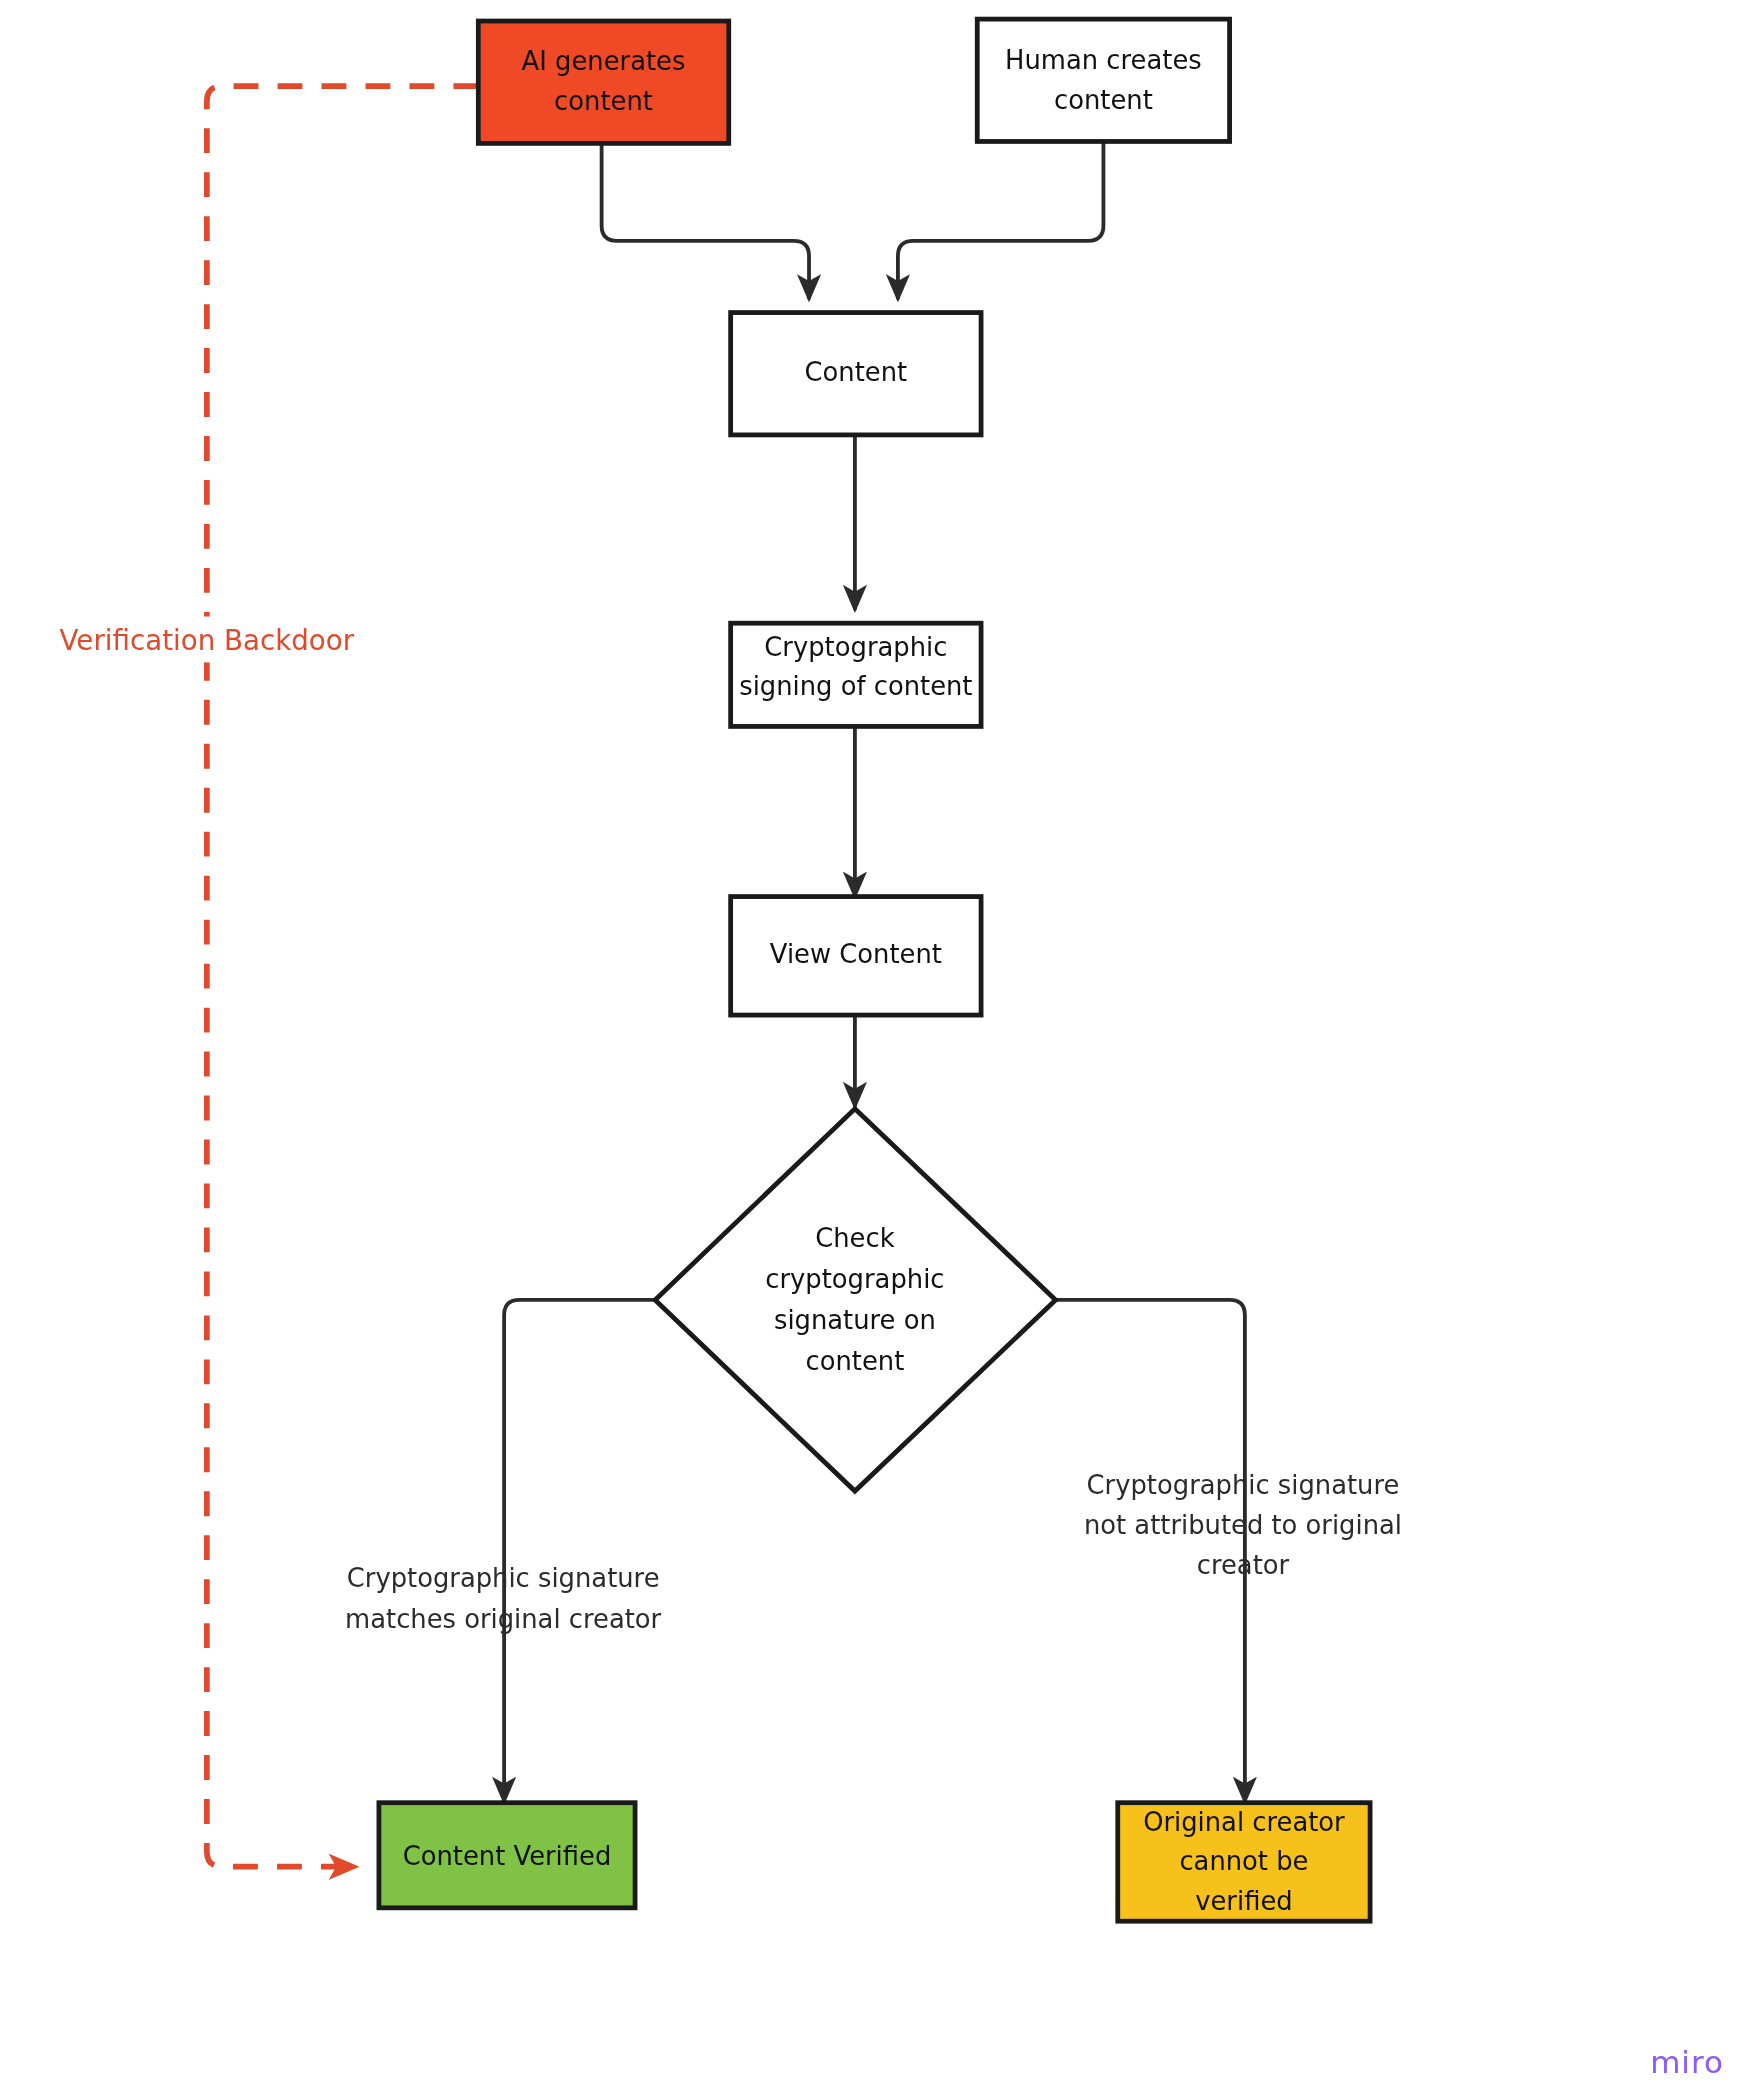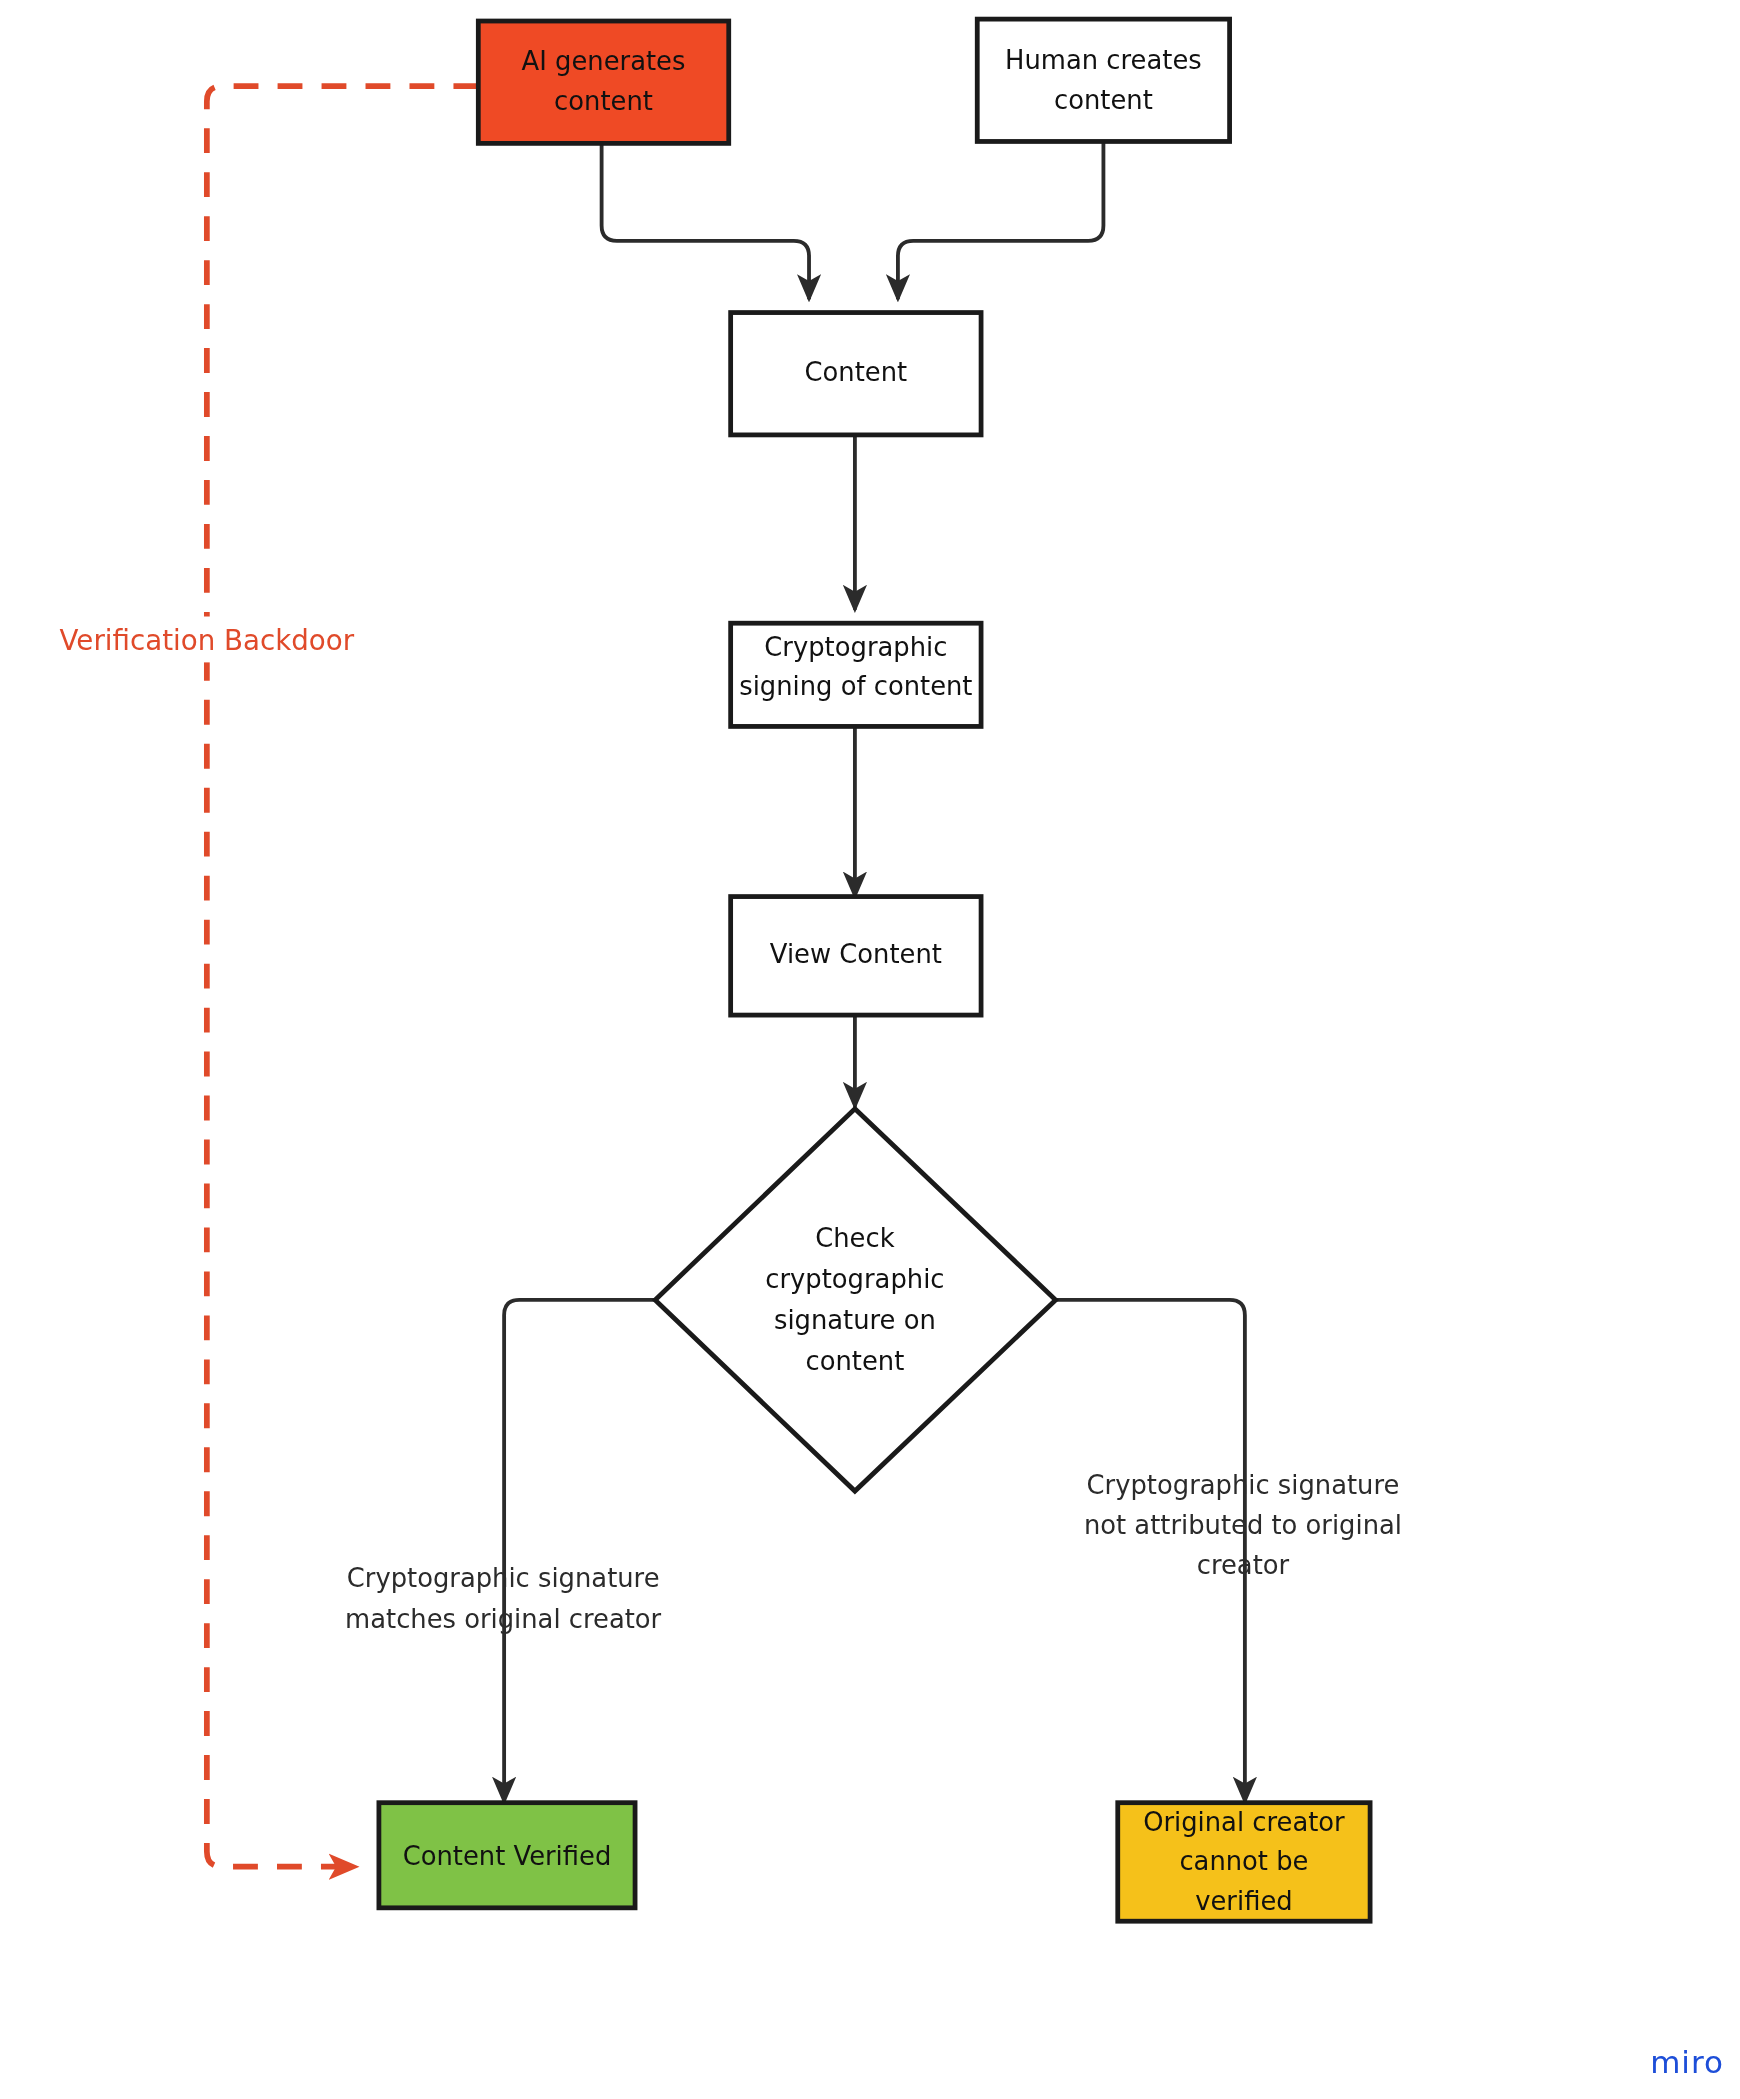--- a/index.html
+++ b/index.html
@@ -77,21 +77,21 @@
     text-anchor: middle;
     dominant-baseline: middle;
   }
   .watermark {
     position: absolute;
     right: 21px;
     bottom: 19px;
     font-family: "DejaVu Sans", sans-serif;
     font-size: 31px;
     letter-spacing: 1px;
-    color: #1d4ed8;
+    color: #8b5cf6;
     user-select: none;
   }
 </style>
 </head>
 <body>
 
 <div id="board">
 
   <svg id="flow" viewBox="0 0 1821 2196">
     <defs>

